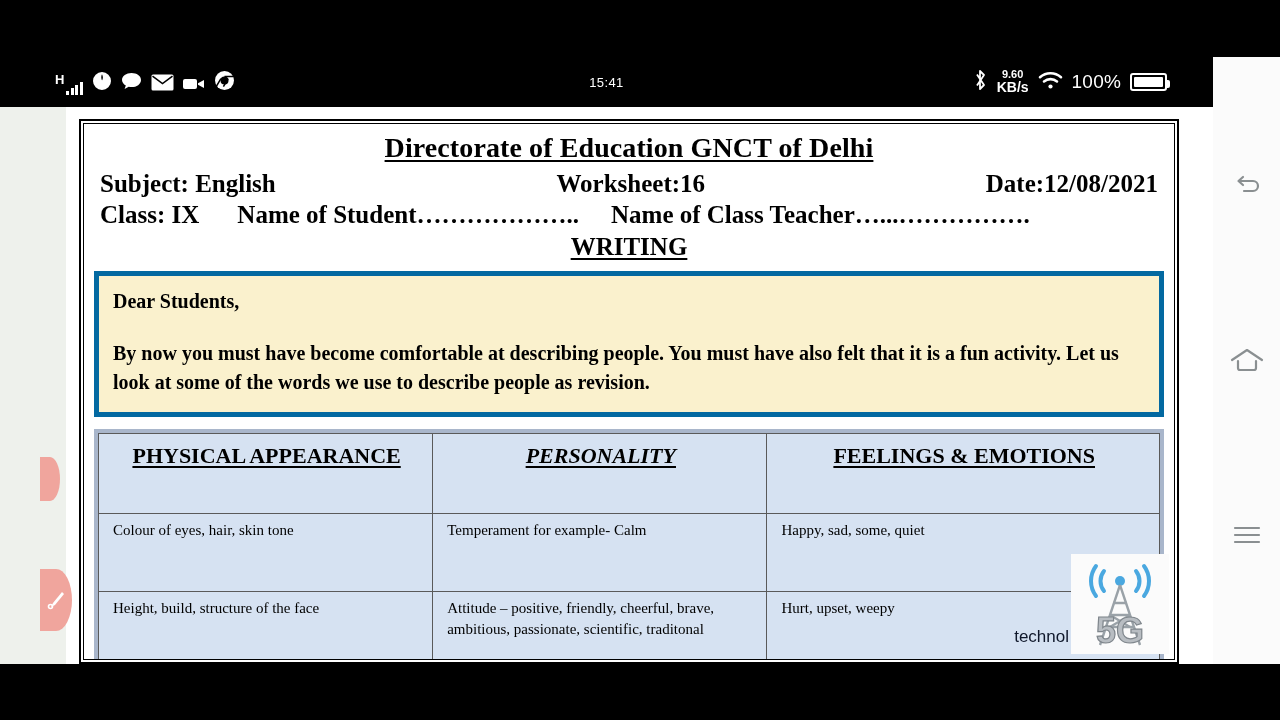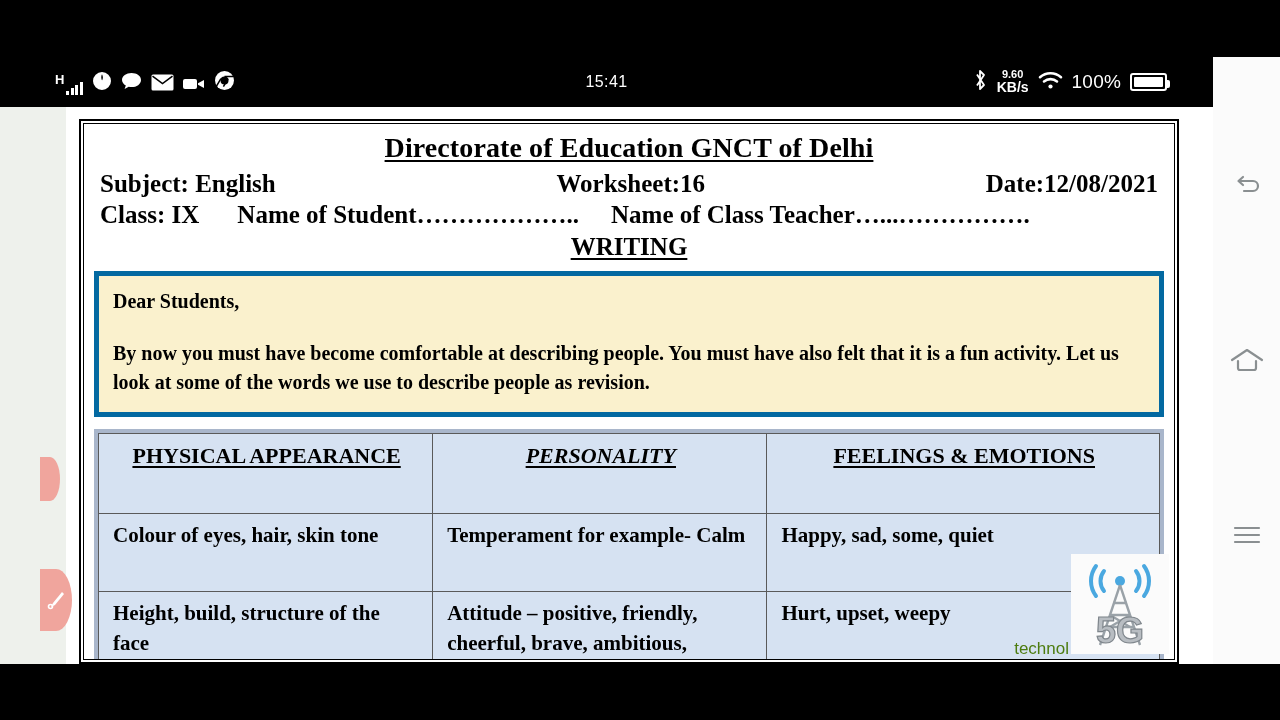--- a/index.html
+++ b/index.html
@@ -40,21 +40,21 @@
   .bars i { display:block; width:3px; background:#fff; }
   .bars i:nth-child(1){ height:4px; }
   .bars i:nth-child(2){ height:7px; }
   .bars i:nth-child(3){ height:10px; }
   .bars i:nth-child(4){ height:13px; }
   .ic { display:block; }
 
   #status-time {
     position:absolute; left:0; right:0; top:0; height:50px;
     display:flex; align-items:center; justify-content:center;
-    font-size:16px; letter-spacing:.4px;
+    font-size:13px; letter-spacing:.4px;
     font-family:"Liberation Sans", sans-serif;
   }
   #status-right {
     position:absolute; right:46px; top:0; height:50px;
     display:flex; align-items:center; gap:9px;
   }
   .netspeed {
     display:flex; flex-direction:column; align-items:center;
     line-height:1.04; font-size:10px; font-weight:600;
   }
@@ -171,39 +171,39 @@
     text-align:center;
     font-size:22px; font-weight:700;
     height:80px;
     vertical-align:top;
     padding-top:9px;
   }
   #vocab-table th span {
     text-decoration:underline; text-underline-offset:3px;
   }
   #vocab-table td {
-    font-size:21px; font-weight:700; line-height:1.44;
+    font-size:15px; font-weight:400; line-height:1.44;
   }
   .col-a { width:31.5%; }
   .col-b { width:31.5%;font-style:italic; }
   .col-c { width:37%; }
   .row-tall td { height:78px; }
   .row-xtall td { height:100px; }
 
   
   #watermark {
     position:absolute; right:5px; bottom:5px;
     width:98px; height:100px;
     background:#fbfbfb;
     display:flex; align-items:center; justify-content:center;
     overflow:hidden;
   }
   #wm-text {
-    position:absolute; right:105px; bottom:0;
-    color:#4d7c0f; font-size:17px;
+    position:absolute; right:105px; bottom:12px;
+    color:#0f172a; font-size:17px;
     font-family:"Liberation Sans", sans-serif;
   }
 
   
   .pink-blob {
     position:absolute; border-radius:0 50% 50% 0;
     background:#f0a59d;
   }
   #blob-top { left:40px; top:350px; width:20px; height:44px; }
   #blob-bot {

